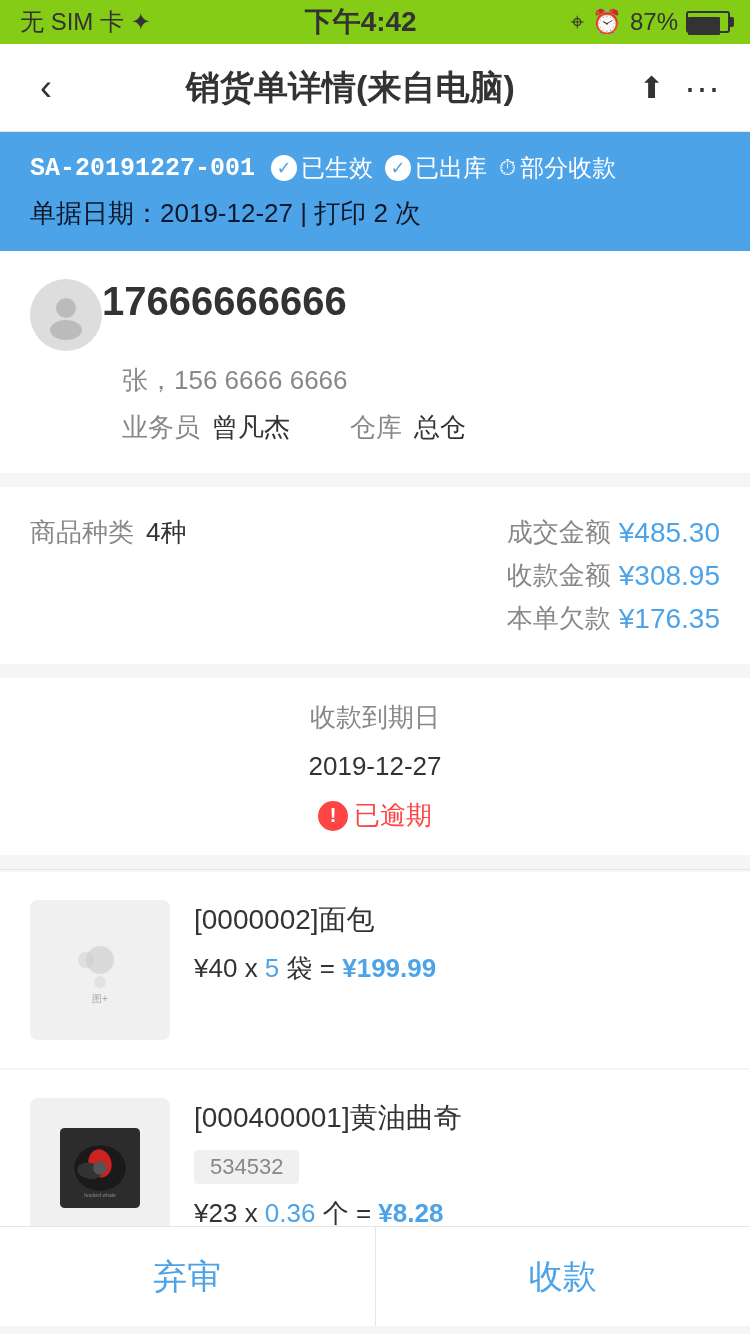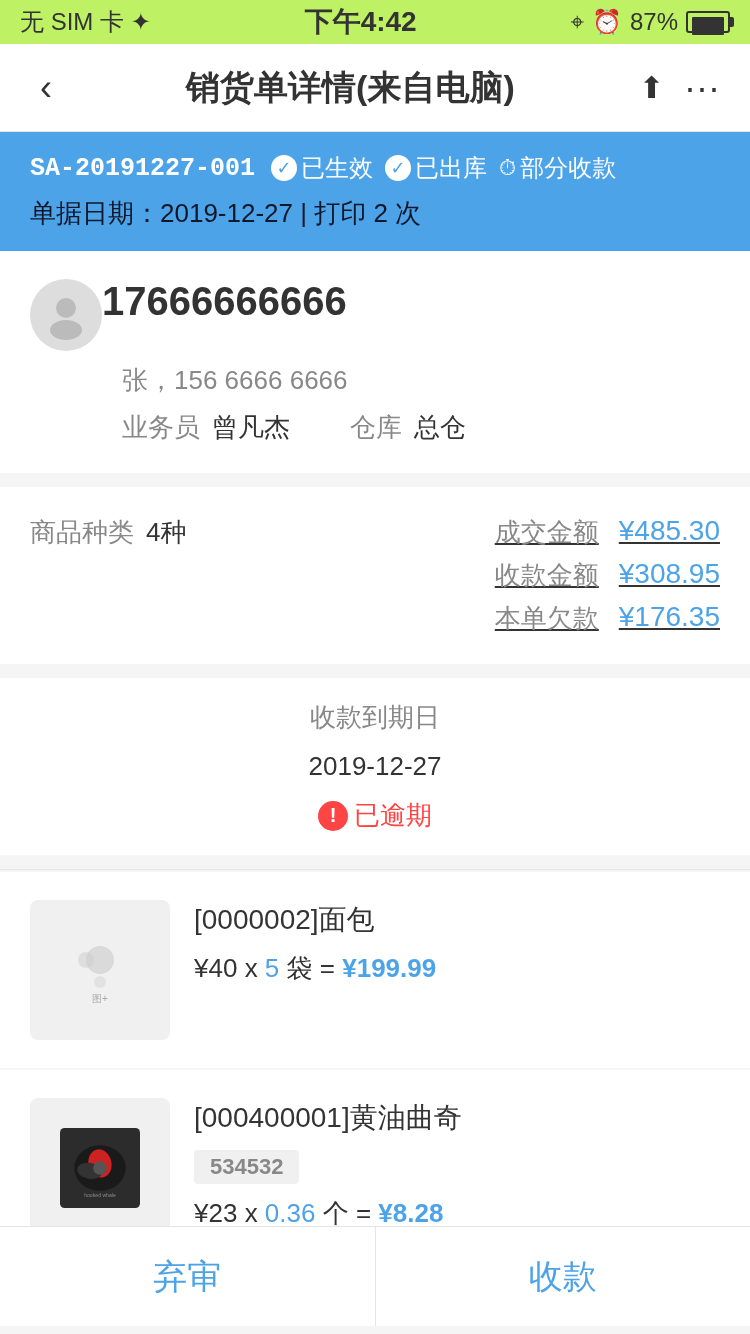--- a/index.html
+++ b/index.html
@@ -9,29 +9,28 @@
       background: #f5f5f5;
       width: 750px;
       min-height: 1334px;
       overflow-x: hidden;
       font-size: 28px;
       color: #333;
     }
 
     
     .status-bar {
-      background: #bef264;
+      background: #84cc16;
       height: 44px;
       display: flex;
       align-items: center;
       justify-content: space-between;
       padding: 12px 20px;
       font-size: 24px;
       font-weight: 500;
-      text-align: center;
     }
     .status-left { display: flex; align-items: center; gap: 8px; }
     .status-center { font-size: 28px; font-weight: 600; }
     .status-right { display: flex; align-items: center; gap: 8px; font-size: 24px; }
 
     
     .nav-bar {
       background: #fff;
       height: 88px;
       display: flex;
@@ -191,23 +190,22 @@
       font-weight: 500;
     }
     .stats-right {
       display: flex;
       flex-direction: column;
       align-items: flex-end;
       gap: 8px;
     }
     .stats-row {
       display: flex;
-      align-items: flex-start;
-      gap: 20px;
-      text-decoration: underline;
+      align-items: center;
+      gap: 8px;
     }
     .amount-label {
       font-size: 26px;
       color: #888;
     }
     .amount-value {
       font-size: 28px;
       color: #4da3e8;
       font-weight: 500;
     }
@@ -317,21 +315,20 @@
       line-height: 1.4;
     }
     .product-batch {
       display: inline-block;
       background: #f0f0f0;
       color: #888;
       font-size: 22px;
       padding: 4px 16px;
       border-radius: 4px;
       margin-bottom: 12px;
-      font-weight: bold;
     }
     .product-price-row {
       font-size: 26px;
       color: #333;
     }
     .price-highlight {
       color: #4da3e8;
     }
     .price-total {
       color: #4da3e8;

